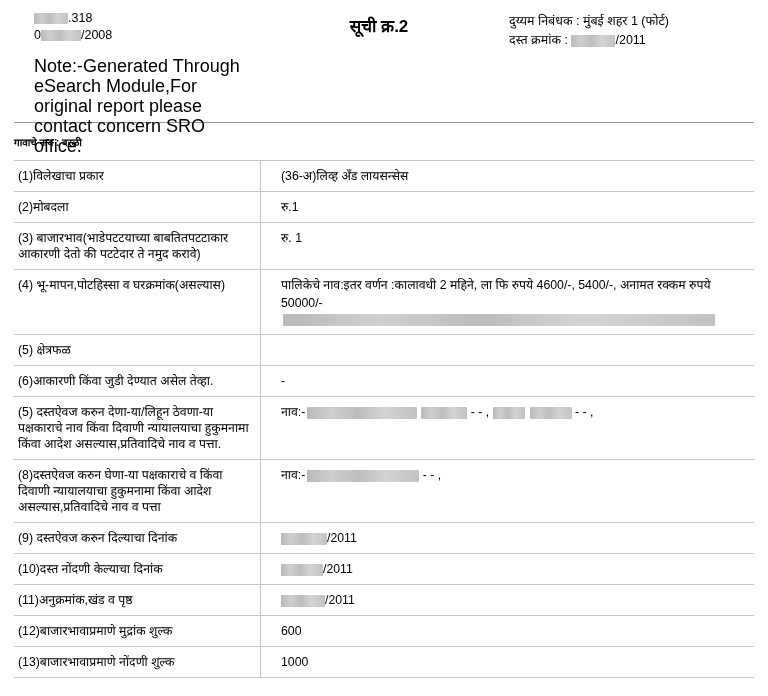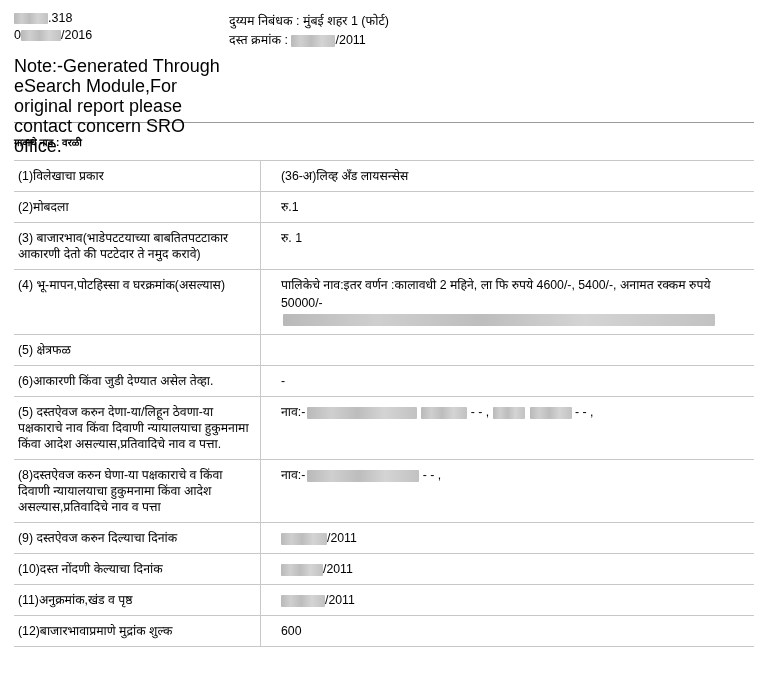--- a/index.html
+++ b/index.html
@@ -28,20 +28,21 @@
   .header {
     display: flex;
     align-items: flex-start;
     position: relative;
     height: 108px;
   }
   .hdr-left {
     width: 215px;
     font-size: 12.5px;
     line-height: 17px;
+    margin-left: 20px;
   }
   .hdr-center {
     flex: 1;
     text-align: center;
     padding-top: 4px;
   }
   .hdr-title {
     font-size: 17px;
     font-weight: bold;
   }
@@ -106,25 +107,28 @@
 <body>
 
 <div class="page">
 
   <div class="header">
     <div class="hdr-left">
       <div>
         <span class="redact" style="width:34px"></span><span>.318</span>
       </div>
       <div>
-        <span>0</span><span class="redact" style="width:40px"></span><span>/2016</span>
+        <span>0</span><span class="redact" style="width:40px"></span><span>/2008</span>
       </div>
       <div class="note">Note:-Generated Through eSearch Module,For original report please contact concern SRO office.</div>
     </div>
 
+    <div class="hdr-center">
+      <div class="hdr-title">सूची क्र.2</div>
+    </div>
 
     <div class="hdr-right">
       <div class="row">
         <span>दुय्यम निबंधक :</span>
         <span>मुंबई शहर 1 (फोर्ट)</span>
       </div>
       <div class="row">
         <span>दस्त क्रमांक :</span>
         <span class="redact tall" style="width:44px"></span><span>/2011</span>
       </div>
@@ -196,16 +200,20 @@
     <tr>
       <td class="label">(11)अनुक्रमांक,खंड व पृष्ठ</td>
       <td class="value">
         <span class="redact tall" style="width:44px"></span><span>/2011</span>
       </td>
     </tr>
     <tr>
       <td class="label">(12)बाजारभावाप्रमाणे मुद्रांक शुल्क</td>
       <td class="value">600</td>
     </tr>
+    <tr>
+      <td class="label">(13)बाजारभावाप्रमाणे नोंदणी शुल्क</td>
+      <td class="value">1000</td>
+    </tr>
   </tbody>
     </table>
 
 </div>
 
 </body></html>

